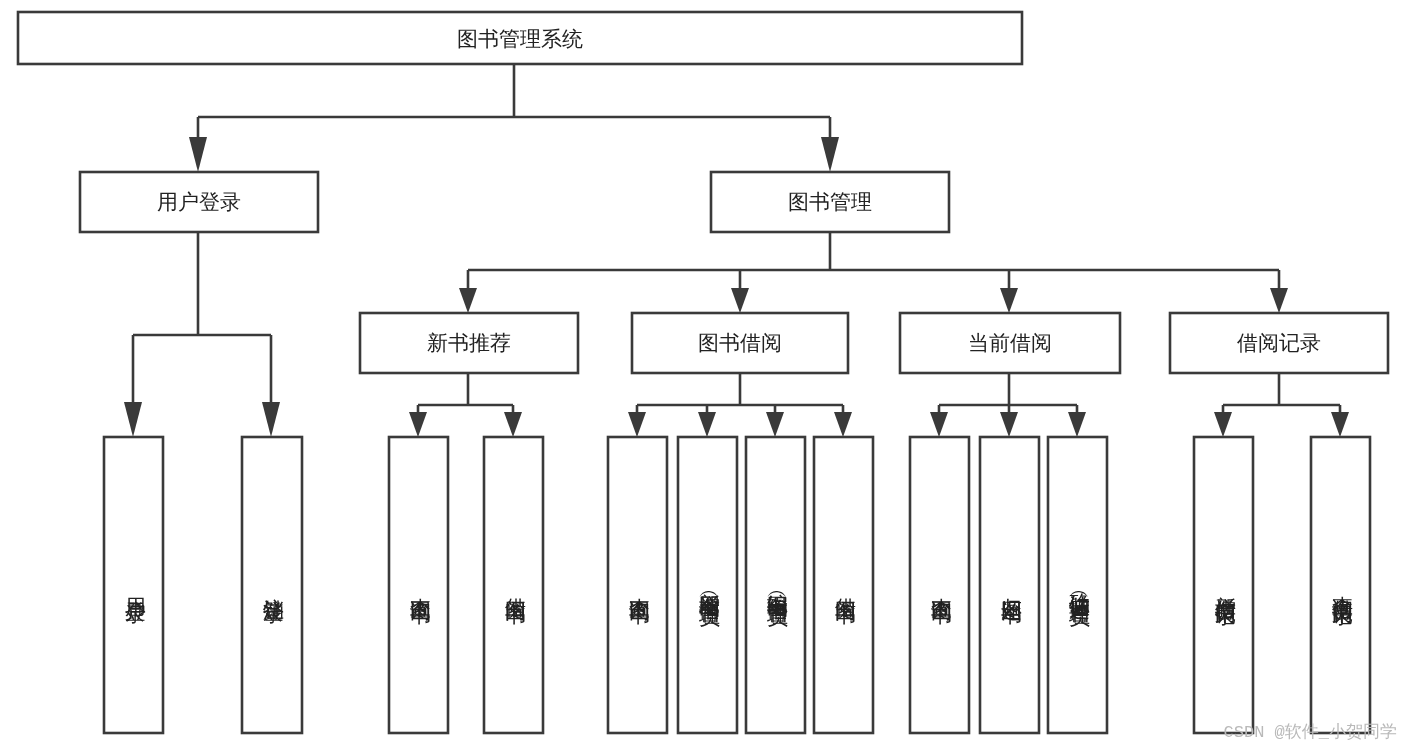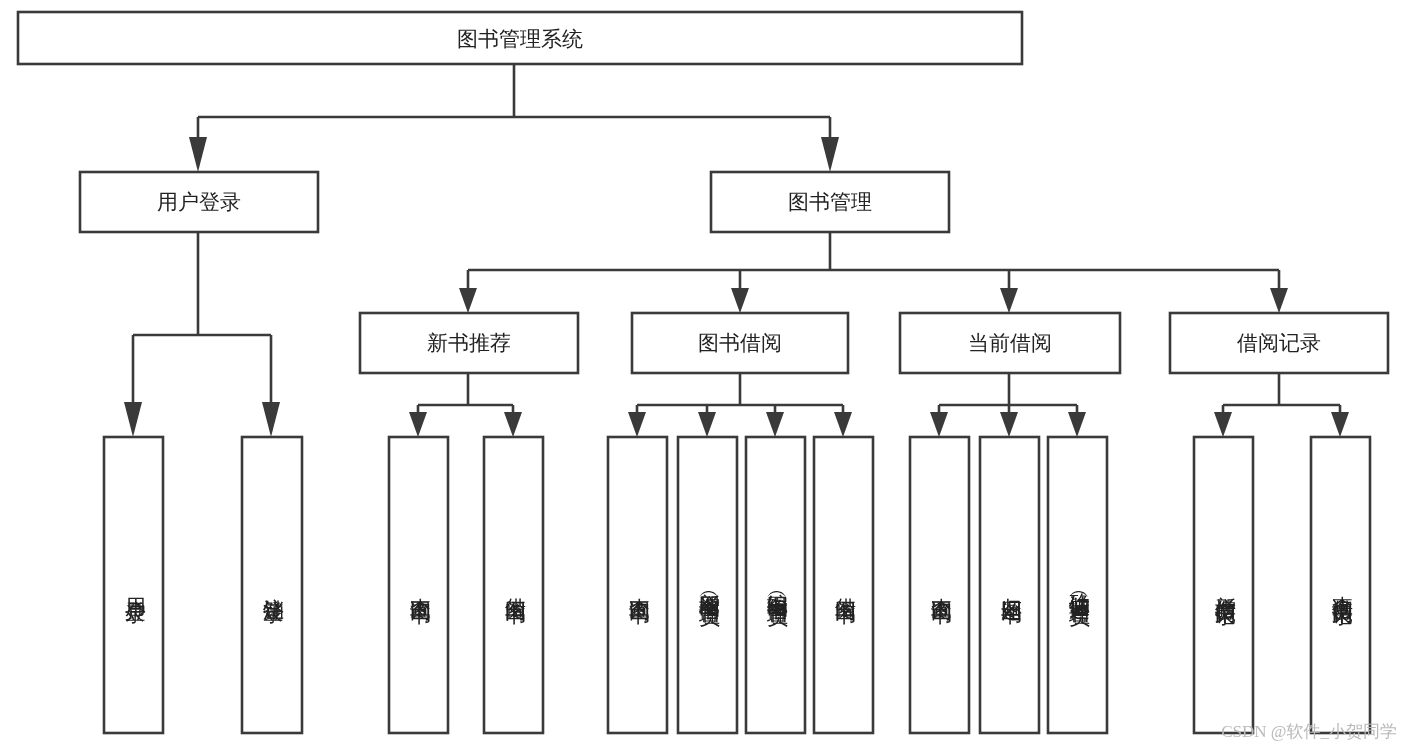--- a/index.html
+++ b/index.html
@@ -50,21 +50,21 @@
     writing-mode: vertical-rl;
     text-orientation: upright;
     letter-spacing: 2px;
     dominant-baseline: middle;
     text-anchor: middle;
   }
   .watermark {
     position: absolute;
     right: 8px;
     bottom: 4px;
-    font-family: Liberation Serif, serif;
+    font-family: Liberation Mono, monospace;
     font-size: 17px;
     color: #b9b9b9;
     white-space: nowrap;
     pointer-events: none;
     user-select: none;
   }
 </style>
 </head>
 <body>
 

